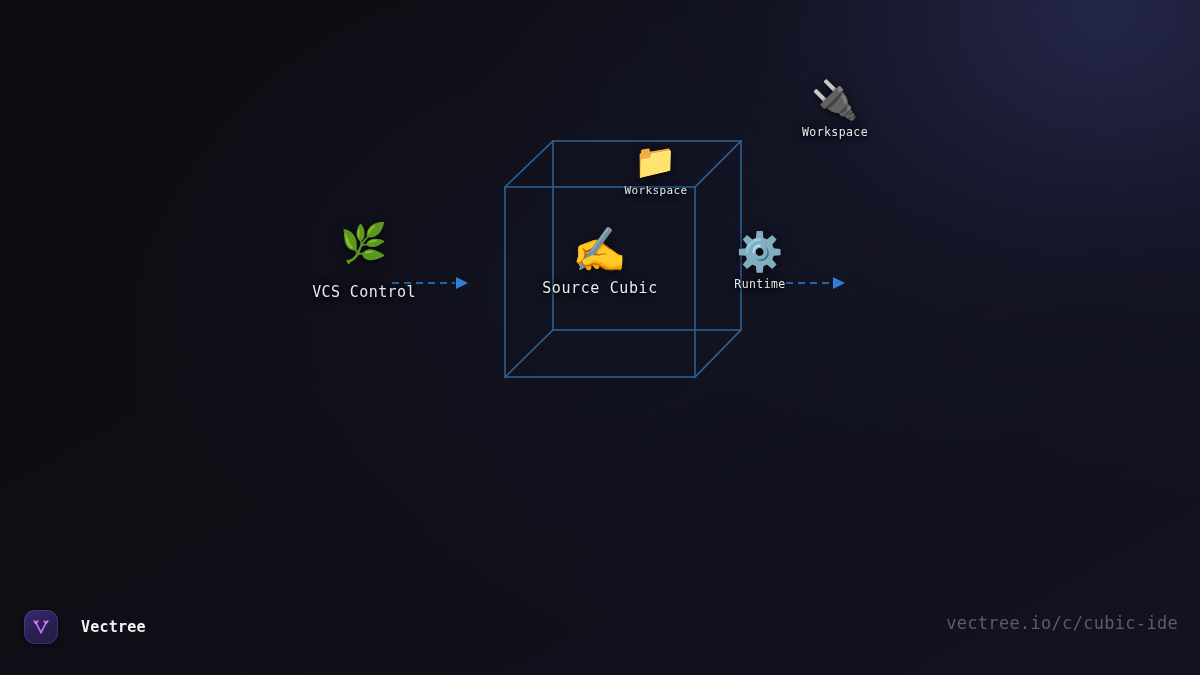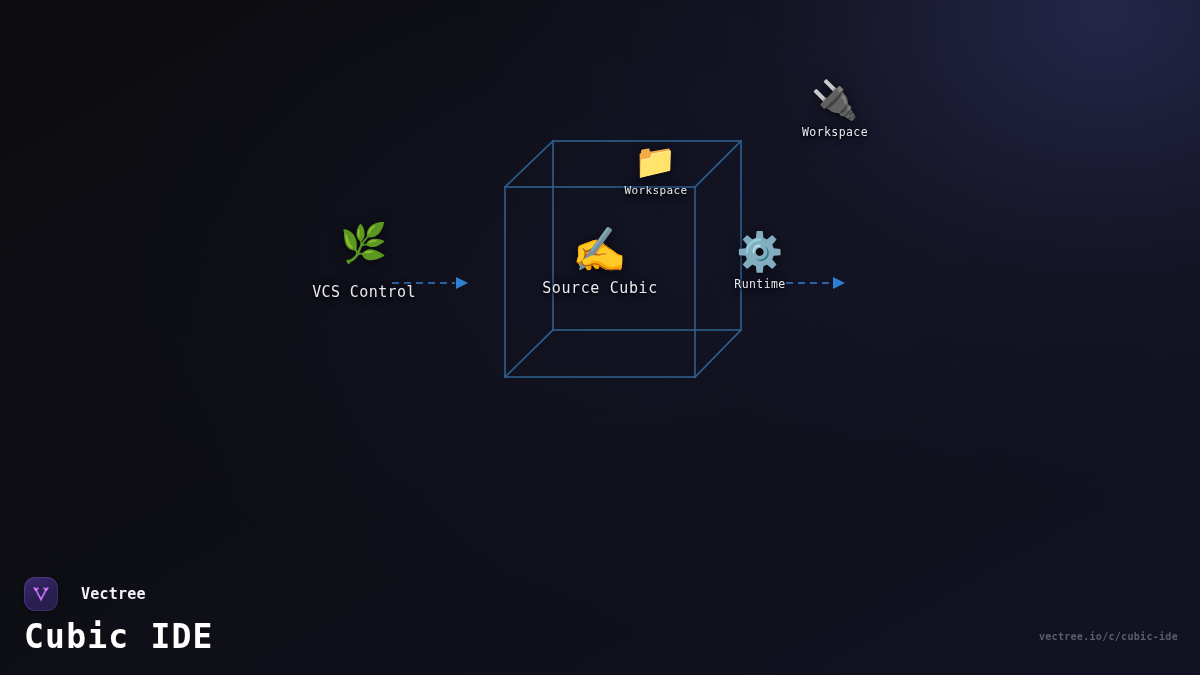--- a/index.html
+++ b/index.html
@@ -111,26 +111,25 @@
     font-family: "DejaVu Sans Mono", "Liberation Mono", monospace;
     font-size: 33px;
     font-weight: bold;
     color: #ffffff;
     letter-spacing: 1.2px;
     line-height: 1;
   }
   #brand-url {
     position: absolute;
     right: 22px;
-    bottom: 33px;
-    font-family: "DejaVu Sans Mono", "Liberation Mono", monospace;
-    font-size: 10px;
+    bottom: 42px;
+    font-family: "DejaVu Sans Mono", "Liberation Mono", monospace;
+    font-size: 17px;
     color: #5c5c6b;
     letter-spacing: 0.3px;
-    font-weight: bold;
   }
 </style>
 </head>
 <body>
 
 <div id="stage">
 
   <svg id="cube-svg" viewBox="0 0 1200 675" xmlns="http://www.w3.org/2000/svg">
     <g stroke="#2d5f8f" stroke-width="1.6" fill="none" stroke-linecap="square">
 
@@ -191,18 +190,17 @@
             <path d="M17.5 7.5 L19.4 5.4"></path>
           </g>
           <g fill="#e07ff5">
             <circle cx="6.5" cy="7.3" r="1.5"></circle>
             <circle cx="17.5" cy="7.3" r="1.5"></circle>
           </g>
         </svg>
       </div>
       <div id="brand-name">Vectree</div>
     </div>
-    <div id="brand-title">Cubic IDE</div>
   </div>
 
   <div id="brand-url">vectree.io/c/cubic-ide</div>
 
 </div>
 
 </body></html>

